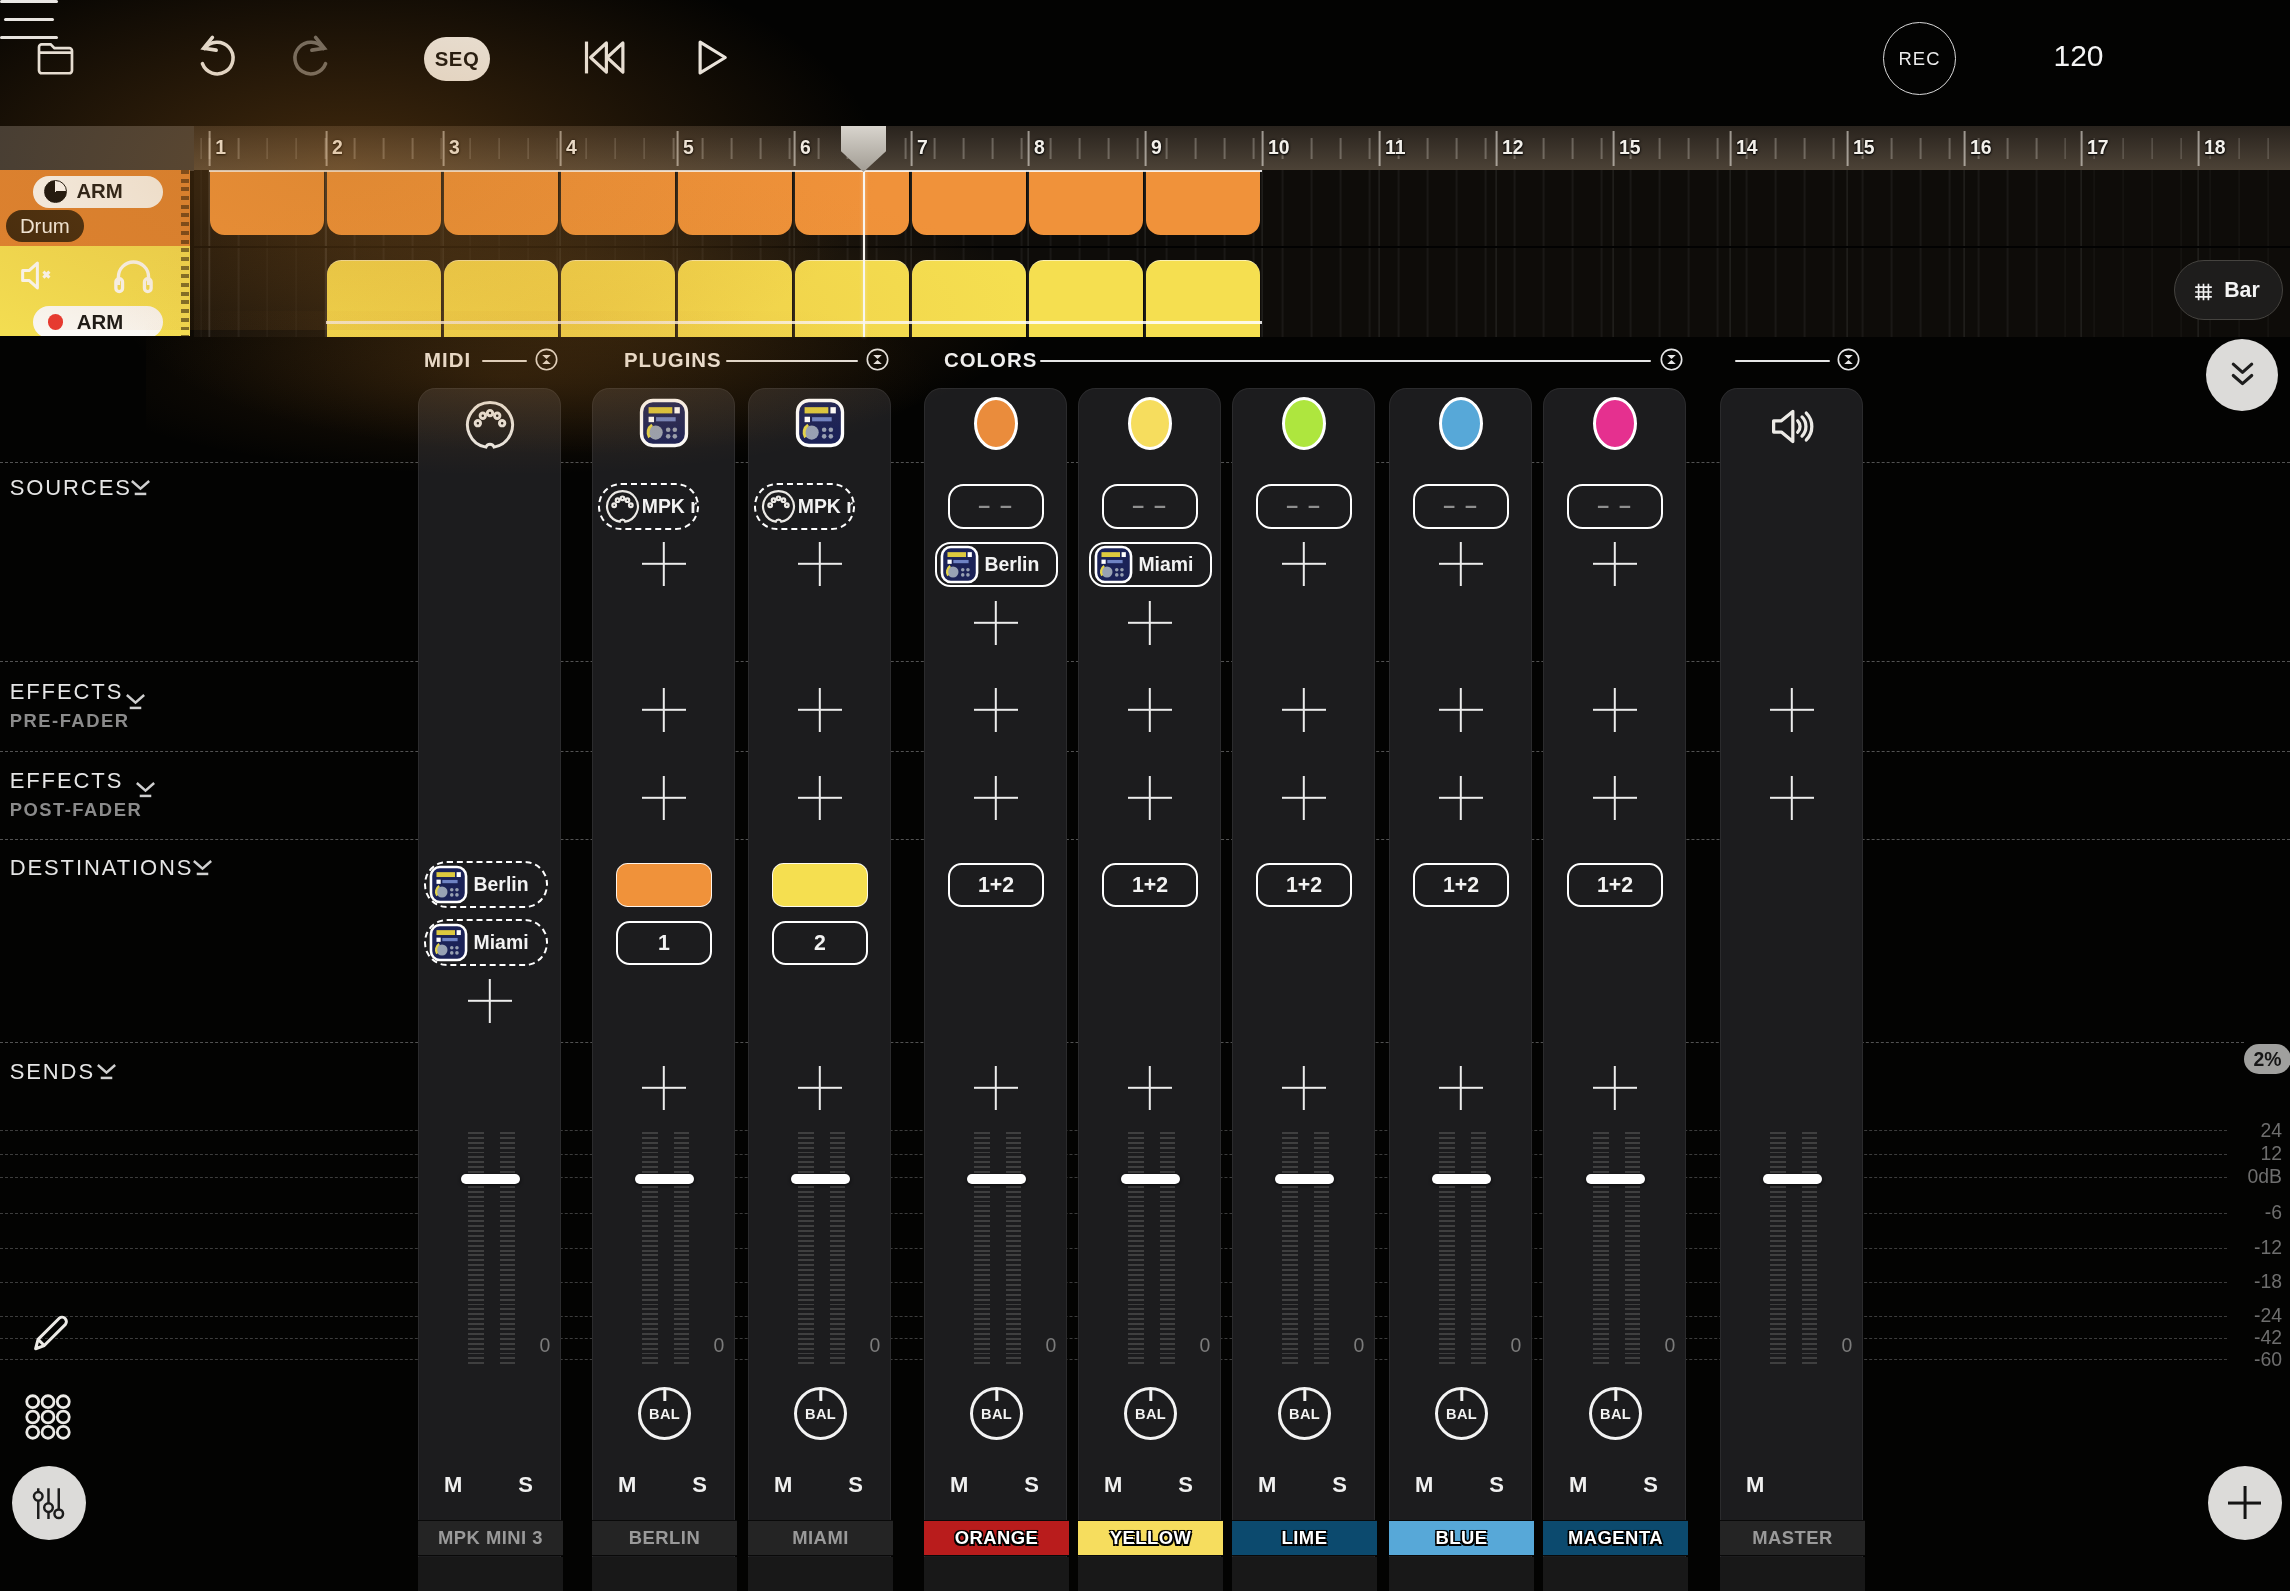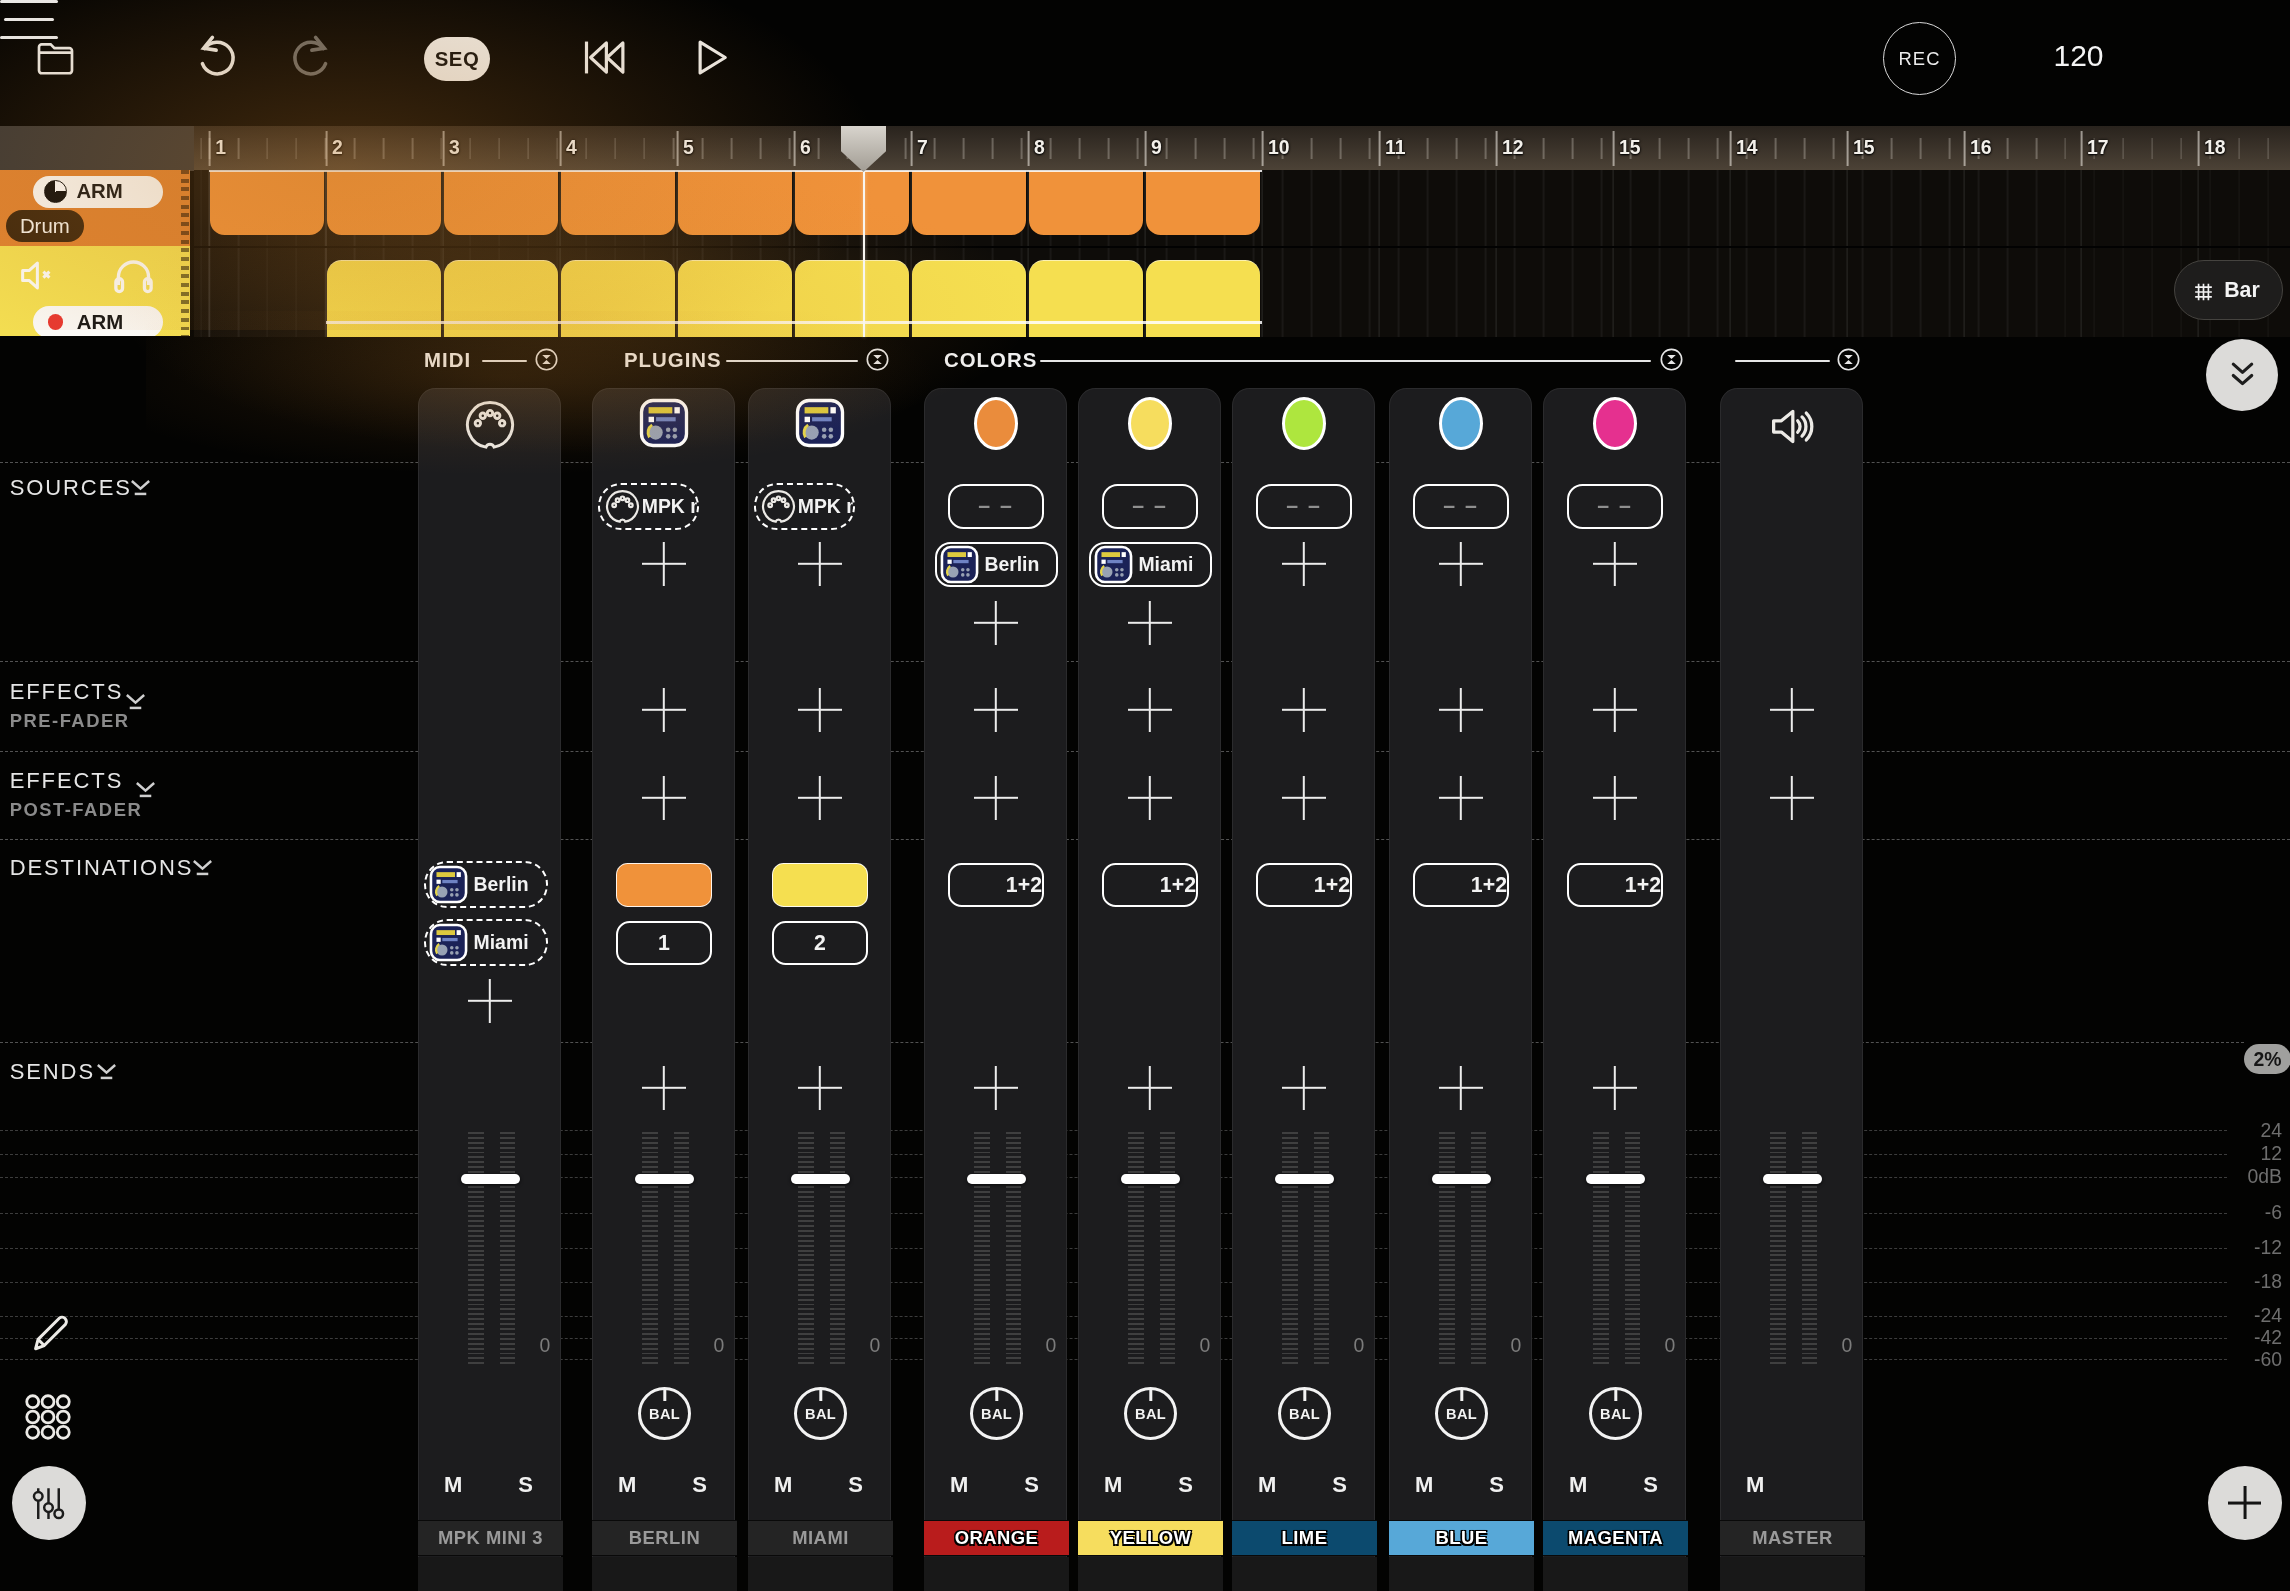--- a/index.html
+++ b/index.html
@@ -94,21 +94,21 @@
   .pill .plabel{font-size:19.4px;white-space:nowrap;}
   .dashedb{border-style:dashed;border-radius:23px;}
   .src-empty{left:23px;top:95px;width:96px;height:45px;border-radius:15.5px;justify-content:center;}
   .src-empty span{color:#8f8f8f;font-size:21.3px;font-weight:800;letter-spacing:1.9px;}
   .src-mpk{left:4.9px;top:94px;width:101px;height:47px;}
   .src-plug{left:9.7px;top:153px;width:123px;height:45px;border-radius:15.5px;}
   .mdest{left:4.9px;width:124px;height:47px;}
   .mdest.r1{top:472px;} .mdest.r2{top:530px;}
   .swatch{left:23px;top:474px;width:96px;height:44px;border-radius:11.6px;border:1.5px solid rgba(255,255,255,.9);}
   .outpill{left:23px;top:532px;width:96px;height:44px;border-radius:13.6px;justify-content:center;font-size:21.3px;}
-  .outpill12{left:23px;top:474px;width:96px;height:44px;border-radius:13.6px;justify-content:flex-end;font-size:21.3px;}
+  .outpill12{left:23px;top:474px;width:96px;height:44px;border-radius:13.6px;justify-content:center;font-size:21.3px;}
   .iconbox{width:39px;height:39px;margin-left:2.9px;flex:none;display:flex;align-items:center;justify-content:center;}
 
   .plus{left:49px;width:44px;height:44px;}
   .plus::before{content:"";position:absolute;left:50%;top:0;width:2.4px;height:100%;background:#ececec;transform:translateX(-50%);}
   .plus::after{content:"";position:absolute;top:50%;left:0;height:2.4px;width:100%;background:#ececec;transform:translateY(-50%);}
   .p-src{top:153px;} .p-srclow{top:212px;} .p-fx1{top:299px;} .p-fx2{top:387px;} .p-dest{top:590px;} .p-send{top:677px;}
 
   .meters{left:49px;top:743px;width:47px;height:235px;display:flex;justify-content:space-between;}
   .meters i{width:15.5px;height:100%;background:repeating-linear-gradient(180deg,#484848 0 1.9px,rgba(0,0,0,0) 1.9px 4.9px);opacity:.8;}
   .fader{left:42px;top:785px;width:59px;height:9.7px;border-radius:4.9px;background:#fff;box-shadow:0 1px 3.9px rgba(0,0,0,.7);}

